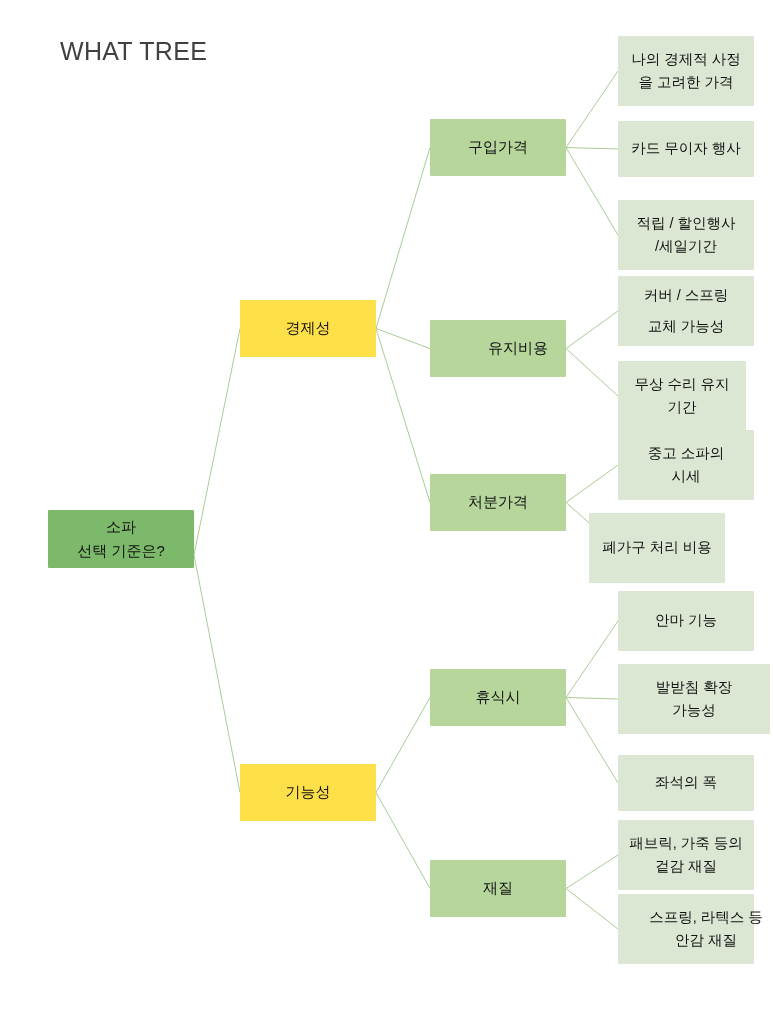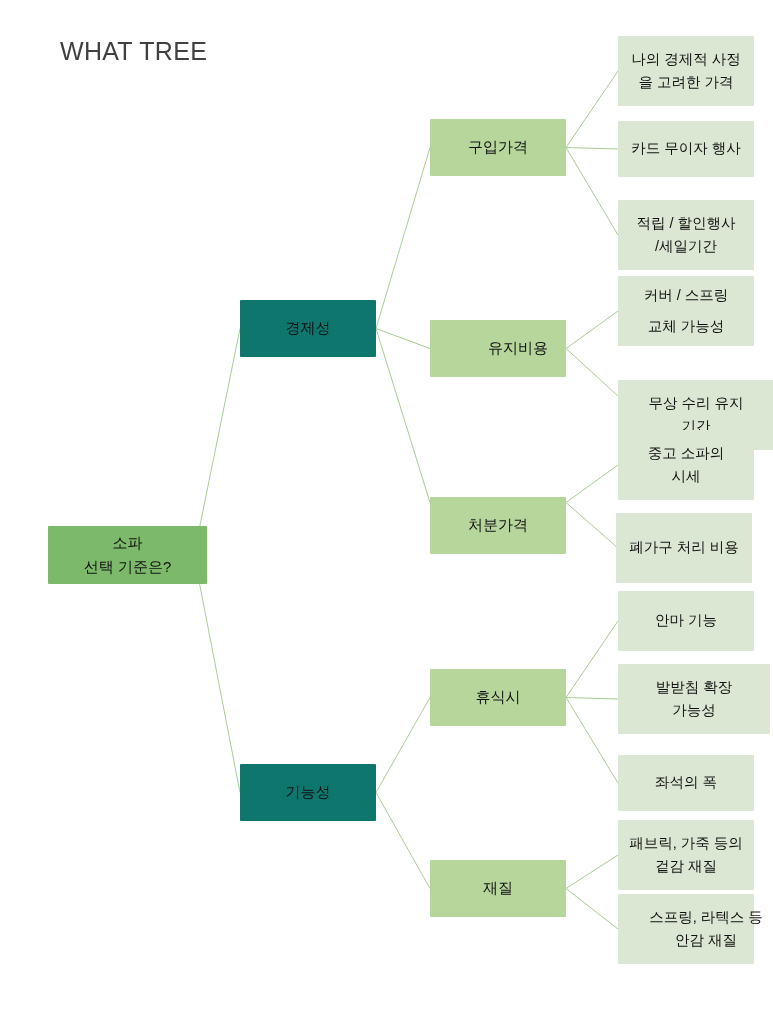--- a/index.html
+++ b/index.html
@@ -51,21 +51,21 @@
   }
   .node .line {
     display: block;
     white-space: nowrap;
   }
   .node-root {
     background: #7DB96A;
     font-size: 15px;
   }
   .node-branch {
-    background: #0f766e;
+    background: #fde047;
     font-size: 15px;
   }
   .node-sub {
     background: #B6D69C;
     font-size: 15px;
   }
   .node-leaf {
     background: #DCE7D3;
     font-size: 14.5px;
   }
@@ -93,37 +93,37 @@
       <line x1="566" y1="502.5" x2="618" y2="465" stroke="#A9CC97" stroke-width="1"></line>
       <line x1="566" y1="502.5" x2="618" y2="548" stroke="#A9CC97" stroke-width="1"></line>
       <line x1="566" y1="697.5" x2="618" y2="621" stroke="#A9CC97" stroke-width="1"></line>
       <line x1="566" y1="697.5" x2="618" y2="699" stroke="#A9CC97" stroke-width="1"></line>
       <line x1="566" y1="697.5" x2="618" y2="783" stroke="#A9CC97" stroke-width="1"></line>
       <line x1="566" y1="888.5" x2="618" y2="855" stroke="#A9CC97" stroke-width="1"></line>
       <line x1="566" y1="888.5" x2="618" y2="929" stroke="#A9CC97" stroke-width="1"></line>
     </svg>
 
   <div id="node-layer">
-      <div class="node node-root" style="left: 48px; top: 526px; width: 159px; height: 58px;">
+      <div class="node node-root" style="left: 48px; top: 510px; width: 146px; height: 58px;">
         <span class="line">소파</span>
         <span class="line">선택 기준은?</span>
       </div>
       <div class="node node-branch" style="left: 240px; top: 300px; width: 136px; height: 57px;">
         <span class="line">경제성</span>
       </div>
       <div class="node node-branch" style="left: 240px; top: 764px; width: 136px; height: 57px;">
         <span class="line">기능성</span>
       </div>
       <div class="node node-sub" style="left: 430px; top: 119px; width: 136px; height: 57px;">
         <span class="line">구입가격</span>
       </div>
       <div class="node node-sub" style="left: 430px; top: 320px; width: 136px; height: 57px; padding-left: 40px;">
         <span class="line">유지비용</span>
       </div>
-      <div class="node node-sub" style="left: 430px; top: 474px; width: 136px; height: 57px; margin-top: 23px;">
+      <div class="node node-sub" style="left: 430px; top: 474px; width: 136px; height: 57px;">
         <span class="line">처분가격</span>
       </div>
       <div class="node node-sub" style="left: 430px; top: 669px; width: 136px; height: 57px;">
         <span class="line">휴식시</span>
       </div>
       <div class="node node-sub" style="left: 430px; top: 860px; width: 136px; height: 57px;">
         <span class="line">재질</span>
       </div>
       <div class="node node-leaf" style="left: 618px; top: 36px; width: 136px; height: 70px;">
         <span class="line">나의 경제적 사정</span>
@@ -133,29 +133,29 @@
         <span class="line">카드 무이자 행사</span>
       </div>
       <div class="node node-leaf" style="left: 618px; top: 200px; width: 136px; height: 70px;">
         <span class="line">적립 / 할인행사</span>
         <span class="line">/세일기간</span>
       </div>
       <div class="node node-leaf" style="left: 618px; top: 276px; width: 136px; height: 70px; gap: 8px;">
         <span class="line">커버 / 스프링</span>
         <span class="line">교체 가능성</span>
       </div>
-      <div class="node node-leaf" style="left: 618px; top: 380px; width: 156px; height: 70px;">
+      <div class="node node-leaf" style="left: 618px; top: 361px; width: 128px; height: 70px;">
         <span class="line">무상 수리 유지</span>
         <span class="line">기간</span>
       </div>
       <div class="node node-leaf" style="left: 618px; top: 430px; width: 136px; height: 70px;">
         <span class="line">중고 소파의</span>
         <span class="line">시세</span>
       </div>
-      <div class="node node-leaf" style="left: 616px; top: 513px; width: 136px; height: 70px;">
+      <div class="node node-leaf" style="left: 589px; top: 513px; width: 136px; height: 70px;">
         <span class="line">폐가구 처리 비용</span>
       </div>
       <div class="node node-leaf" style="left: 618px; top: 591px; width: 136px; height: 60px;">
         <span class="line">안마 기능</span>
       </div>
       <div class="node node-leaf" style="left: 618px; top: 664px; width: 152px; height: 70px;">
         <span class="line">발받침 확장</span>
         <span class="line">가능성</span>
       </div>
       <div class="node node-leaf" style="left: 618px; top: 755px; width: 136px; height: 56px;">

